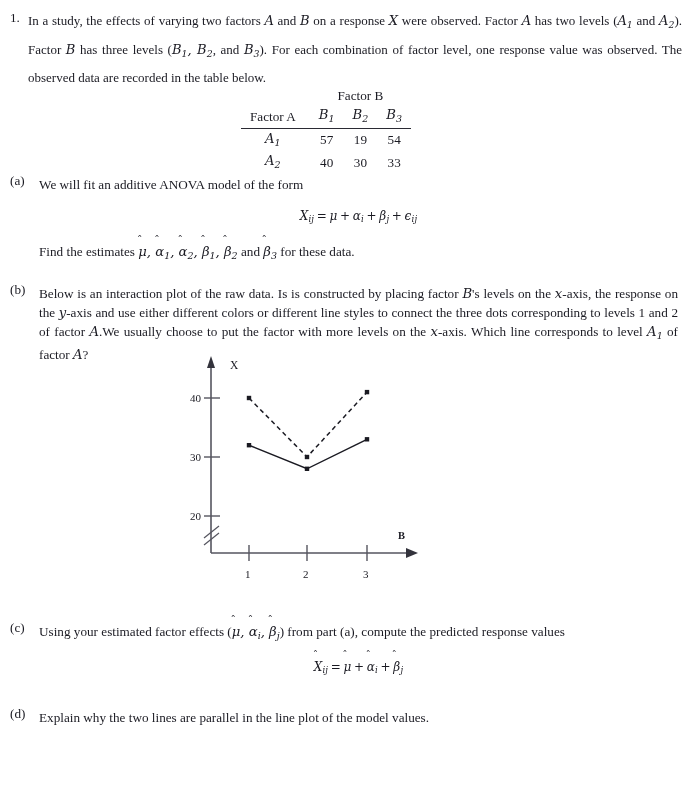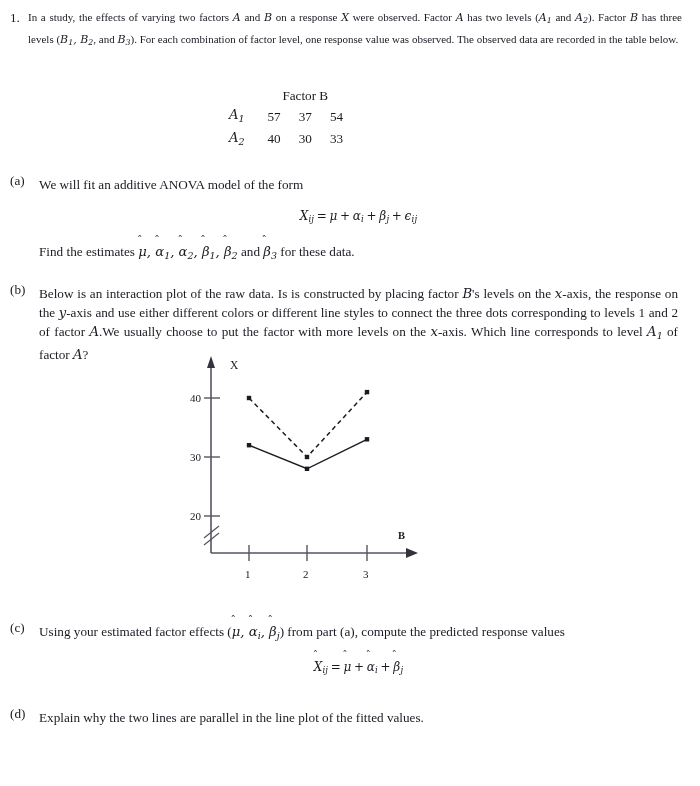--- a/index.html
+++ b/index.html
@@ -35,22 +35,22 @@
   }
   .prob-num {
     width: 18px;
     flex: 0 0 18px;
     font-size: 13.2px;
     line-height: 19px;
     text-align: left;
   }
   .prob-body {
     flex: 1;
-    font-size: 11px;
-    line-height: 18px;
+    font-size: 13px;
+    line-height: 25px;
     text-align: justify;
     text-justify: inter-word;
   }
   .prob-body p {
     margin: 0;
   }
 
   
   .parts {
     margin-top: 1px;
@@ -113,20 +113,21 @@
   }
 
   
   .tablewrap {
     position: absolute;
     left: 0;
     top: 86px;
     width: 572px;
     text-align: center;
     font-size: 13.2px;
+    padding-left: 40px;
   }
   table.data {
     border-collapse: collapse;
     margin: 0 auto;
     font-size: 13.2px;
     line-height: 17px;
   }
   table.data td, table.data th {
     font-weight: normal;
     padding: 1px 9px;
@@ -178,24 +179,30 @@
     </div>
   </div>
 
   <div class="tablewrap">
     <table class="data">
       <tbody>
           <tr>
         <td></td>
         <td colspan="3">Factor B</td>
       </tr>
+      <tr class="rule">
+        <th class="corner">Factor A</th>
+        <th><span class="math">B<sub>1</sub></span></th>
+        <th><span class="math">B<sub>2</sub></span></th>
+        <th><span class="math">B<sub>3</sub></span></th>
+      </tr>
       <tr class="firstdata">
         <td class="rowhead"><span class="math">A<sub>1</sub></span></td>
         <td>57</td>
-        <td>37</td>
+        <td>19</td>
         <td>54</td>
       </tr>
       <tr>
         <td class="rowhead"><span class="math">A<sub>2</sub></span></td>
         <td>40</td>
         <td>30</td>
         <td>33</td>
       </tr>
     </tbody>
       </table>
@@ -292,19 +299,19 @@
         <p>Using your estimated factor effects (<span class="math"><span class="hatwrap"><span class="hat">̂</span>μ</span>, <span class="hatwrap"><span class="hat">̂</span>α</span><sub>i</sub>, <span class="hatwrap"><span class="hat">̂</span>β</span><sub>j</sub></span>) from part (a), compute the predicted response values</p>
         <div class="eq">
           <span><span class="hatwrap"><span class="hat">̂</span>X</span><sub>ij</sub></span><span class="op">=</span><span class="hatwrap"><span class="hat">̂</span>μ</span><span class="op">+</span><span><span class="hatwrap"><span class="hat">̂</span>α</span><sub>i</sub></span><span class="op">+</span><span><span class="hatwrap"><span class="hat">̂</span>β</span><sub>j</sub></span>
         </div>
       </div>
     </div>
 
     <div class="part">
       <div class="part-label">(d)</div>
       <div class="part-body">
-        <p class="tight">Explain why the two lines are parallel in the line plot of the fitted values.</p>
+        <p class="tight">Explain why the two lines are parallel in the line plot of the model values.</p>
       </div>
     </div>
 
   </div>
 
 </div>
 
 </body></html>

